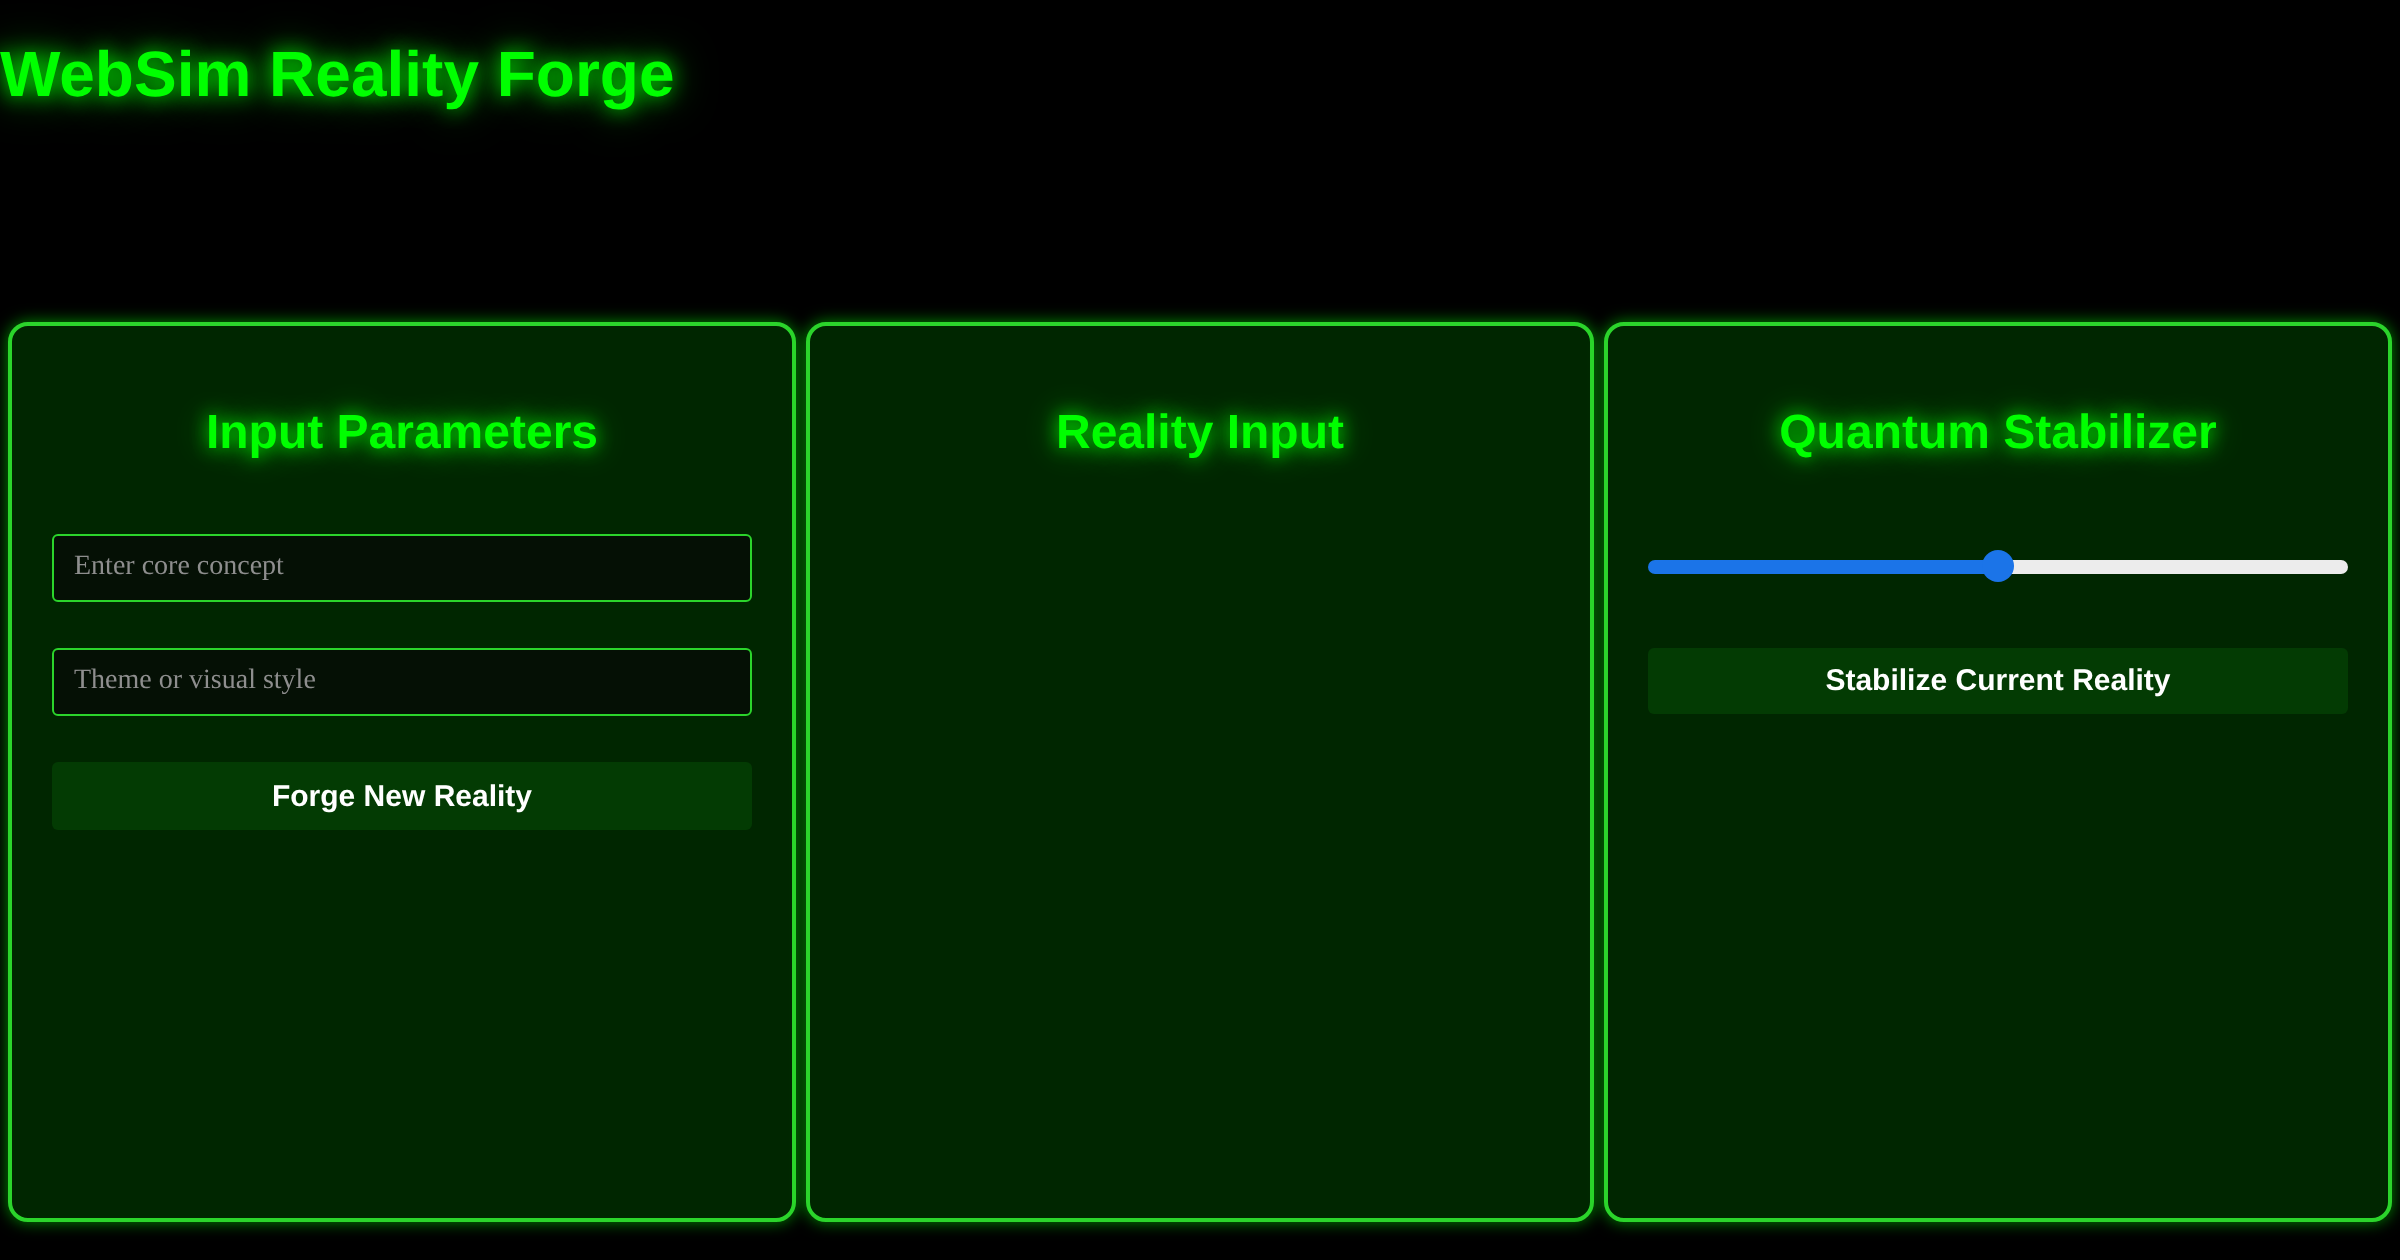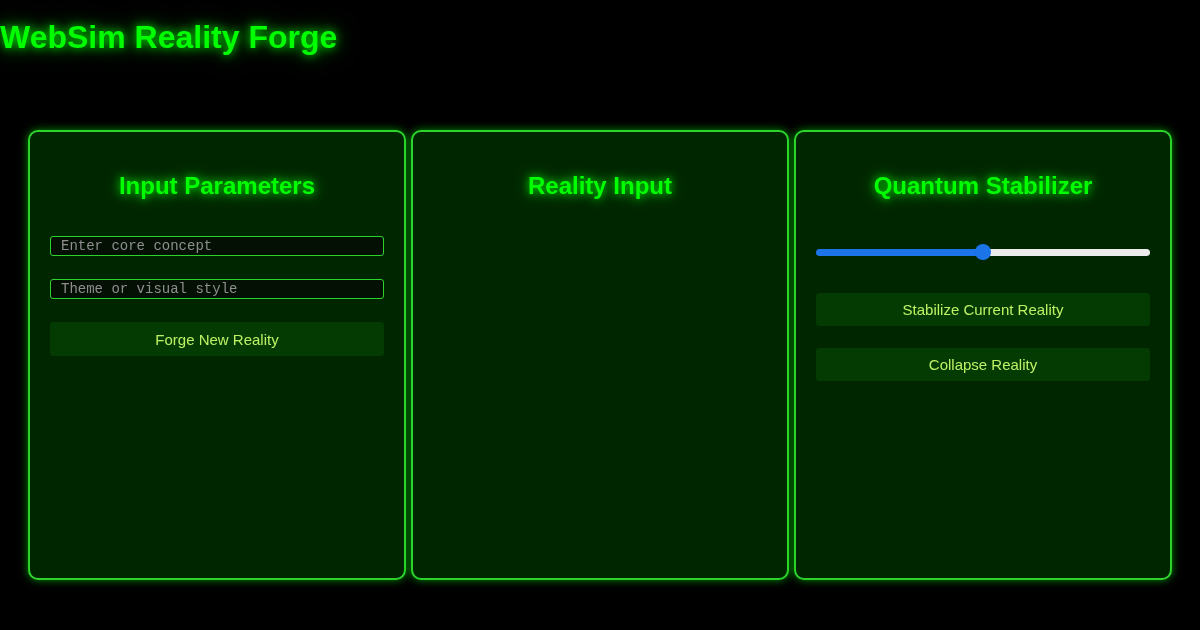--- a/index.html
+++ b/index.html
@@ -10,22 +10,22 @@
     overflow: hidden;
   }
   .page-title {
     margin: 0; padding-top: 19px;
     color: #00ff00;
     font-size: 32px; font-weight: bold;
     text-shadow: 0 0 10px rgba(0,255,0,0.9), 0 0 22px rgba(0,255,0,0.55);
   }
   .panels {
     display: flex; gap: 5px;
-    padding: 0 28px;
-    margin-top: 74px;
+    padding: 0 4px;
+    margin-top: 105px;
   }
   .panel {
     flex: 1;
     height: 450px;
     box-sizing: border-box;
     background: #002600;
     border: 2px solid #2bd42b;
     border-radius: 10px;
     box-shadow: 0 0 8px rgba(0,255,0,0.55);
     padding: 0 20px;
@@ -35,44 +35,45 @@
     text-align: center;
     color: #00ff00;
     font-size: 24px; font-weight: bold;
     text-shadow: 0 0 9px rgba(0,255,0,0.9), 0 0 18px rgba(0,255,0,0.45);
   }
   .fields { margin-top: 36px; }
   .field {
     display: block;
     width: 100%;
     box-sizing: border-box;
-    height: 20px;
+    height: 34px;
     margin-bottom: 23px;
     background: #051005;
     border: 1px solid #2bd42b;
     border-radius: 3px;
     color: #cccccc;
     padding: 0 10px;
     font-size: 14px;
-    font-family: Liberation Mono, monospace;
+    font-family: Liberation Serif, serif;
     outline: none;
   }
   .field::placeholder { color: #8e8e8e; opacity: 1; }
   .btn {
     display: block;
     width: 100%;
     box-sizing: border-box;
     height: 34px;
     background: #033b03;
-    color: #bef264;
+    color: #ffffff;
     border: none;
     border-radius: 3px;
     font-size: 15px;
     font-family: "Liberation Sans", "DejaVu Sans", sans-serif;
     cursor: pointer;
+    font-weight: bold;
   }
   .stab-btn { height: 33px; margin-bottom: 22px; }
   .slider-wrap { margin: 44px 0 33px; height: 16px; display: flex; align-items: center; }
   .slider {
     -webkit-appearance: none;
     appearance: none;
     width: 100%;
     height: 7px;
     border-radius: 4px;
     outline: none;
@@ -114,16 +115,15 @@
   <section class="panel">
     <h2 class="panel-heading">Reality Input</h2>
   </section>
 
   <section class="panel">
     <h2 class="panel-heading">Quantum Stabilizer</h2>
     <div class="slider-wrap">
       <input class="slider" type="range" min="0" max="100" value="50" style="background: linear-gradient(to right, rgb(27, 116, 232) 0%, rgb(27, 116, 232) 50%, rgb(236, 236, 236) 50%, rgb(236, 236, 236) 100%);">
     </div>
     <button class="btn stab-btn">Stabilize Current Reality</button>
-    <button class="btn stab-btn">Collapse Reality</button>
   </section>
 
 </div>
 
 </body></html>

